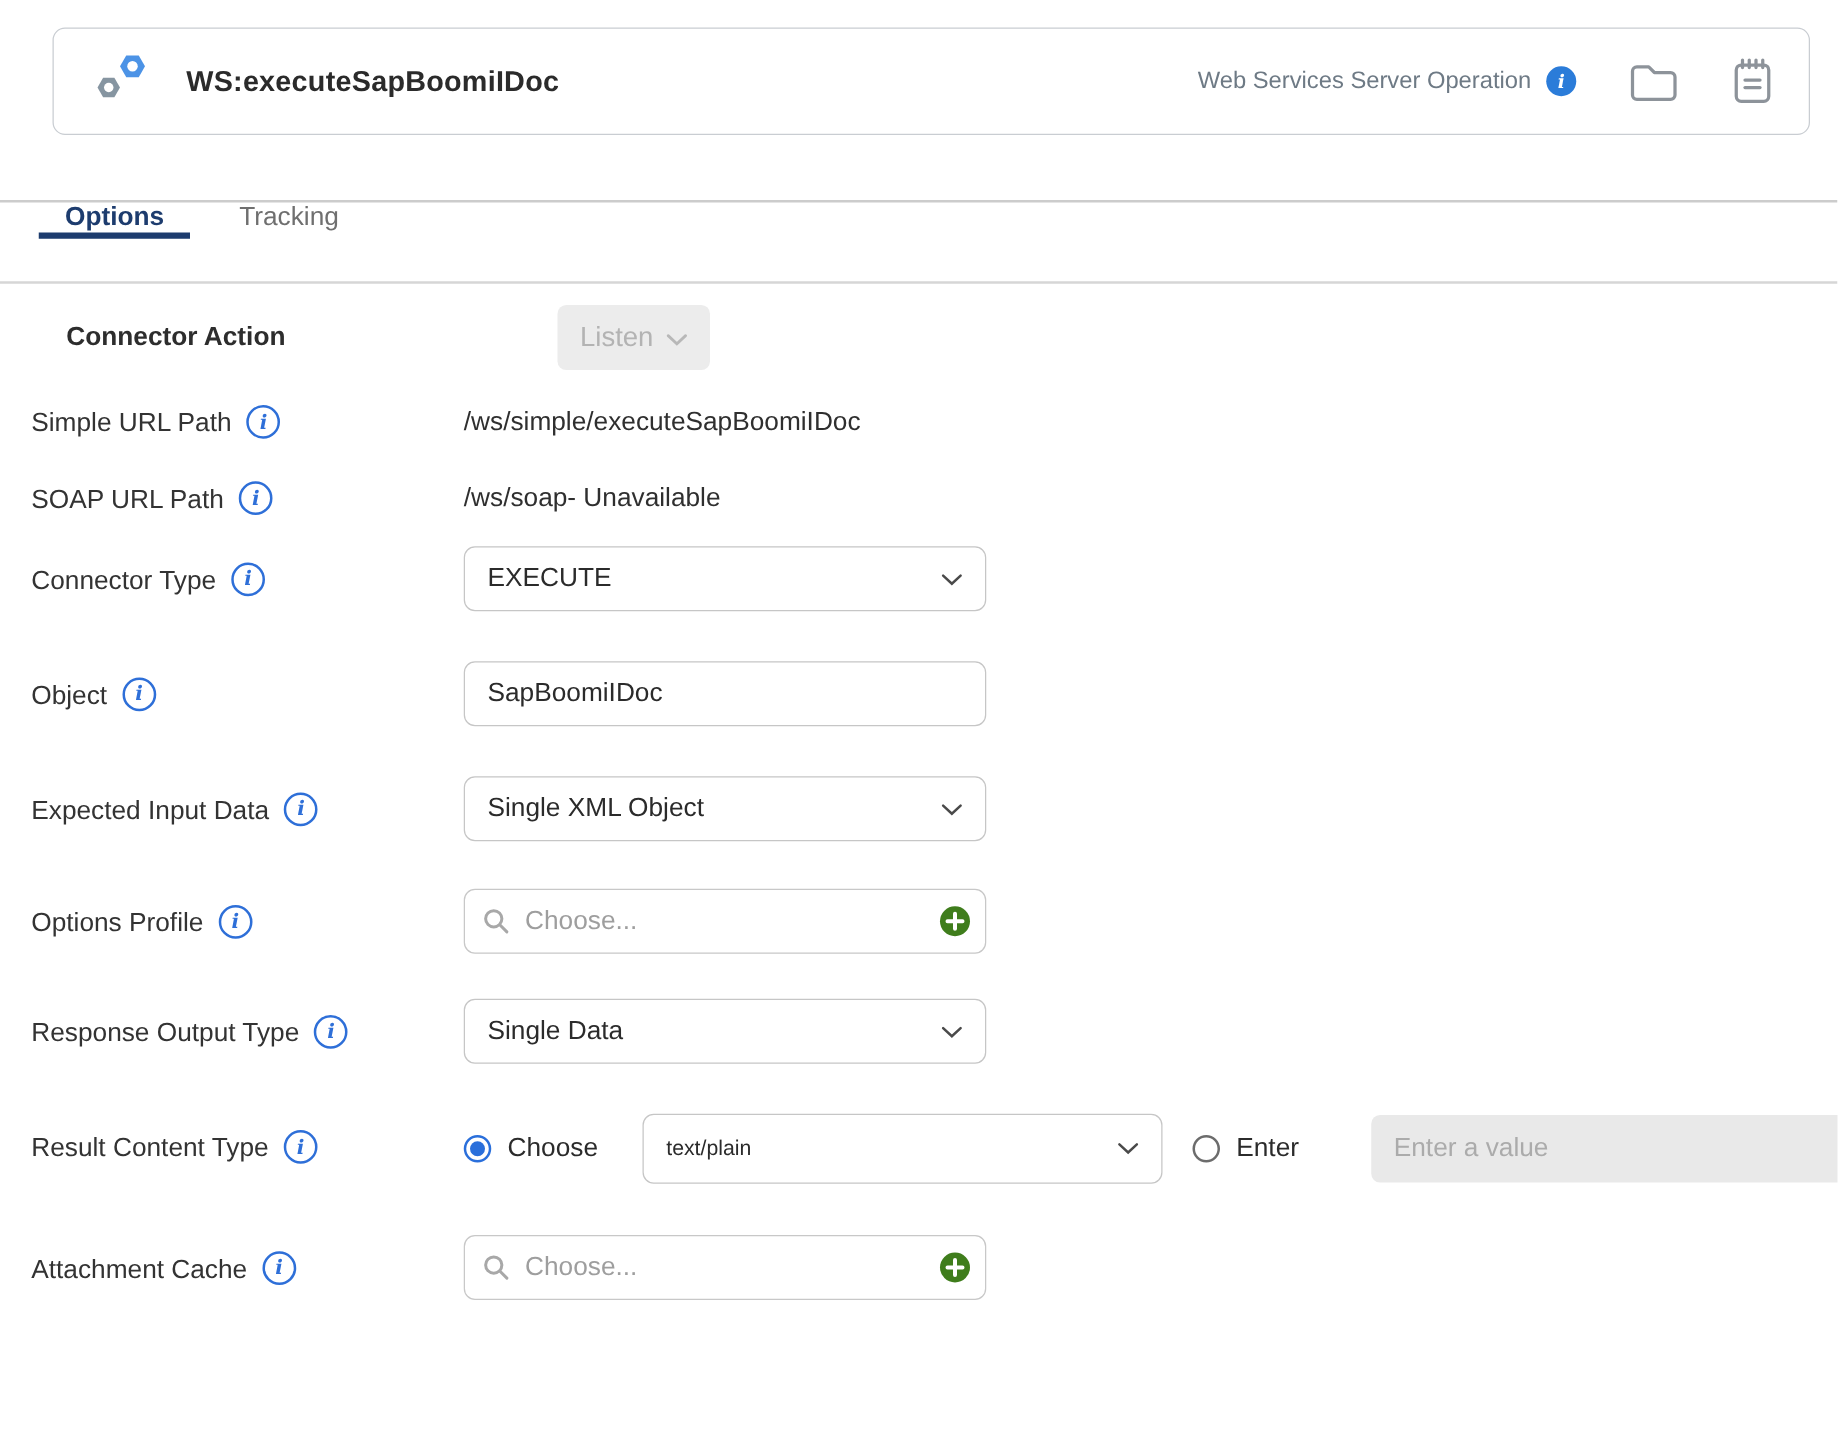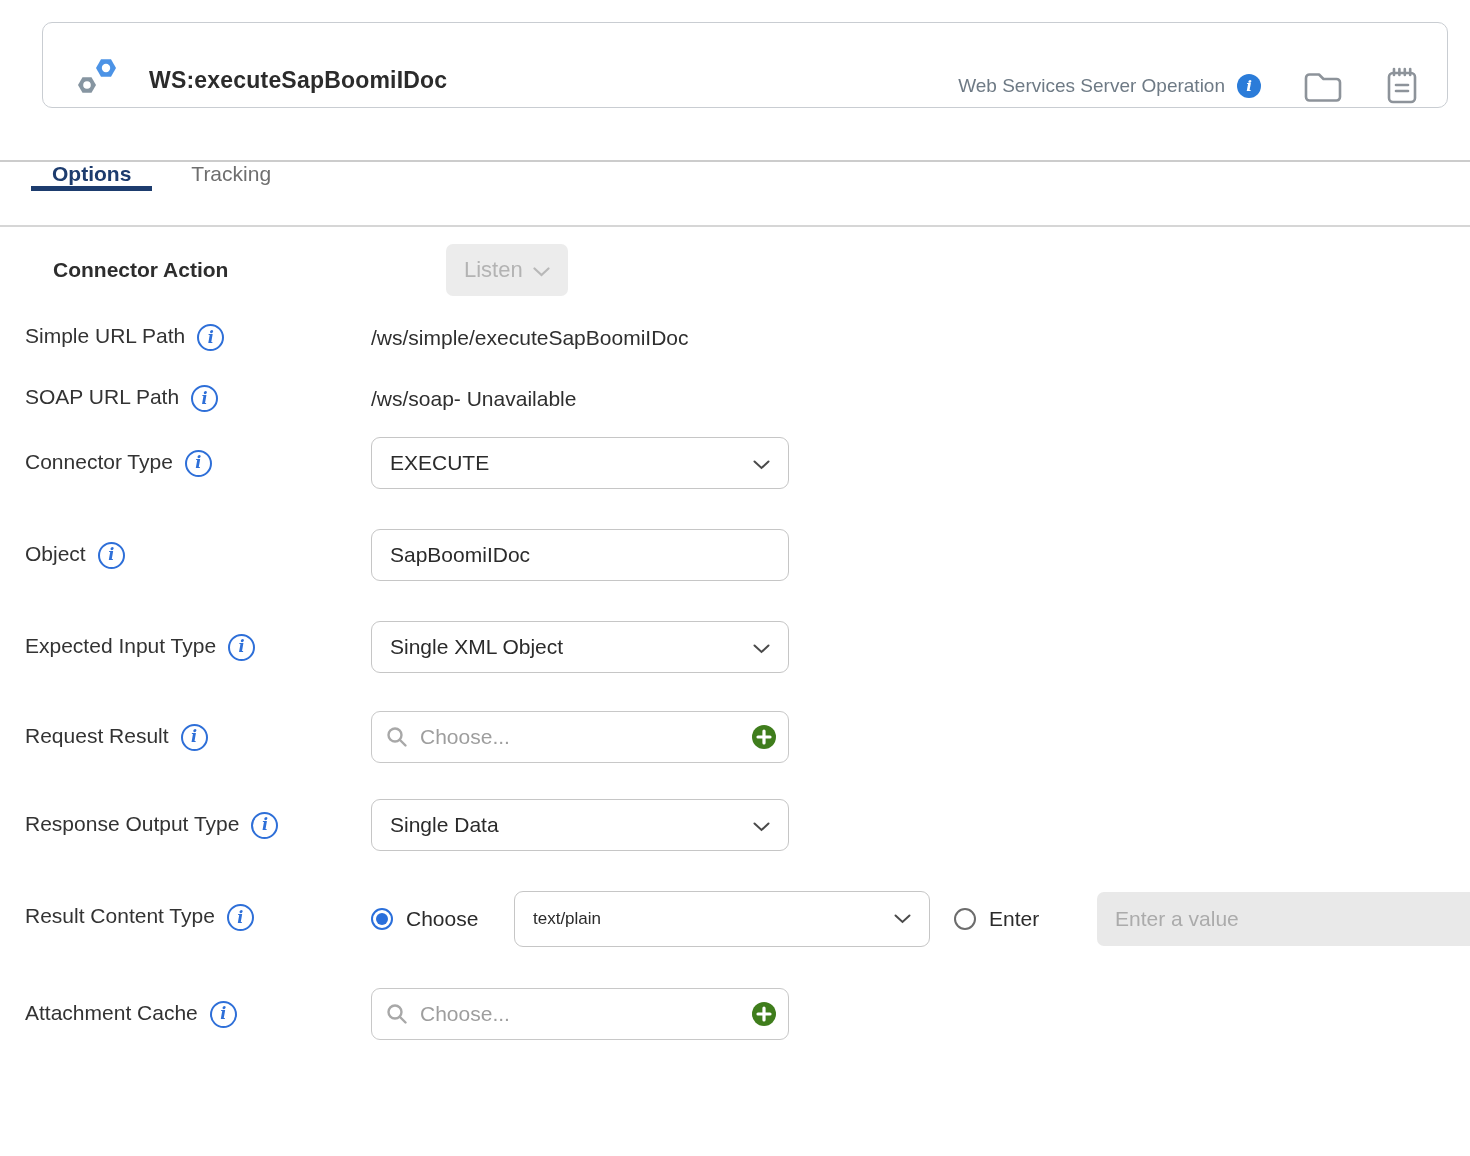--- a/index.html
+++ b/index.html
@@ -6,21 +6,21 @@
   html,body { background:#ffffff; }
   body {
     width:1470px; height:1156px; position:relative; overflow:hidden;
     font-family:"Liberation Sans","DejaVu Sans",sans-serif;
     color:#2f2f2f;
   }
   
   .header-card {
     position:absolute; left:42px; top:22px; width:1406px; height:86px;
     border:1.5px solid #c9cdd2; border-radius:10px; background:#fff;
-    display:flex; align-items:flex-end; justify-content:space-between;
+    display:flex; align-items:center; justify-content:space-between;
     padding:0 26px 0 30px;
   }
   .header-left { display:flex; align-items:center; gap:26px; }
   .header-title { font-size:23px; font-weight:700; color:#2b2b2b; letter-spacing:.2px; }
   .header-right { display:flex; align-items:center; }
   .header-type { font-size:19px; color:#6e7a85; }
   .info-filled {
     width:24px; height:24px; border-radius:50%; background:#2b7cd9;
     display:inline-flex; align-items:center; justify-content:center;
     margin-left:12px; flex:0 0 auto;
@@ -39,21 +39,21 @@
   .tab {
     display:flex; align-items:center; padding:0 21px; margin-right:18px;
     font-size:21px; color:#6f6f6f; cursor:pointer;
     border-bottom:5px solid transparent; margin-bottom:-2px;
   }
   .tab.active { color:#1d3c6e; font-weight:700; border-bottom-color:#1d3c6e; }
   
   .form { position:absolute; left:0; top:227px; width:1470px; }
   .row { display:flex; align-items:center; }
   .label-cell {
-    width:371px; padding-left:25px; display:flex; align-items:flex-start; gap:12px;
+    width:371px; padding-left:25px; display:flex; align-items:flex-end; gap:12px;
     font-size:21px; color:#333; flex:0 0 auto;
   }
   .label-cell.indent { padding-left:53px; font-weight:700; color:#2d2d2d; }
   .info-icon {
     width:27px; height:27px; border:2px solid #2e6fd8; border-radius:50%;
     display:inline-flex; align-items:center; justify-content:center; flex:0 0 auto; cursor:pointer;
     background:#fff;
   }
   .info-icon span { color:#2e6fd8; font-family:"DejaVu Serif",serif; font-style:italic; font-weight:700; font-size:16px; line-height:1; }
   .static-value { font-size:21px; color:#2f2f2f; }
@@ -223,38 +223,38 @@
       <span>Object</span>
       <span class="info-icon">
           <span>i</span>
         </span>
     </div>
     <input class="text-input" type="text" value="SapBoomiIDoc" style="">
   </div>
 
   <div class="row mt-input">
     <div class="label-cell">
-      <span>Expected Input Type</span>
+      <span>Expected Input Data</span>
       <span class="info-icon">
           <span>i</span>
         </span>
     </div>
     <div class="select-box">
       <span>Single XML Object</span>
       <span>
         <svg width="17" height="10" viewBox="0 0 17 10" fill="none" stroke="#4a4a4a" stroke-width="2" stroke-linecap="round">
             <polyline points="1.5,1.5 8.5,8 15.5,1.5"></polyline>
           </svg>
       </span>
     </div>
   </div>
 
   <div class="row mt-reqprof">
     <div class="label-cell">
-      <span>Request Result</span>
+      <span>Options Profile</span>
       <span class="info-icon">
           <span>i</span>
         </span>
     </div>
     <div class="choose-wrap">
       <input class="choose-input" type="text" placeholder="Choose..." style="">
       <span class="search-glyph">
         <svg width="24" height="24" viewBox="0 0 24 24" fill="none" stroke="#a8a8a8" stroke-width="2.4" stroke-linecap="round">
             <circle cx="10" cy="10" r="6.5"></circle>
             <line x1="15" y1="15" x2="20.5" y2="20.5"></line>

